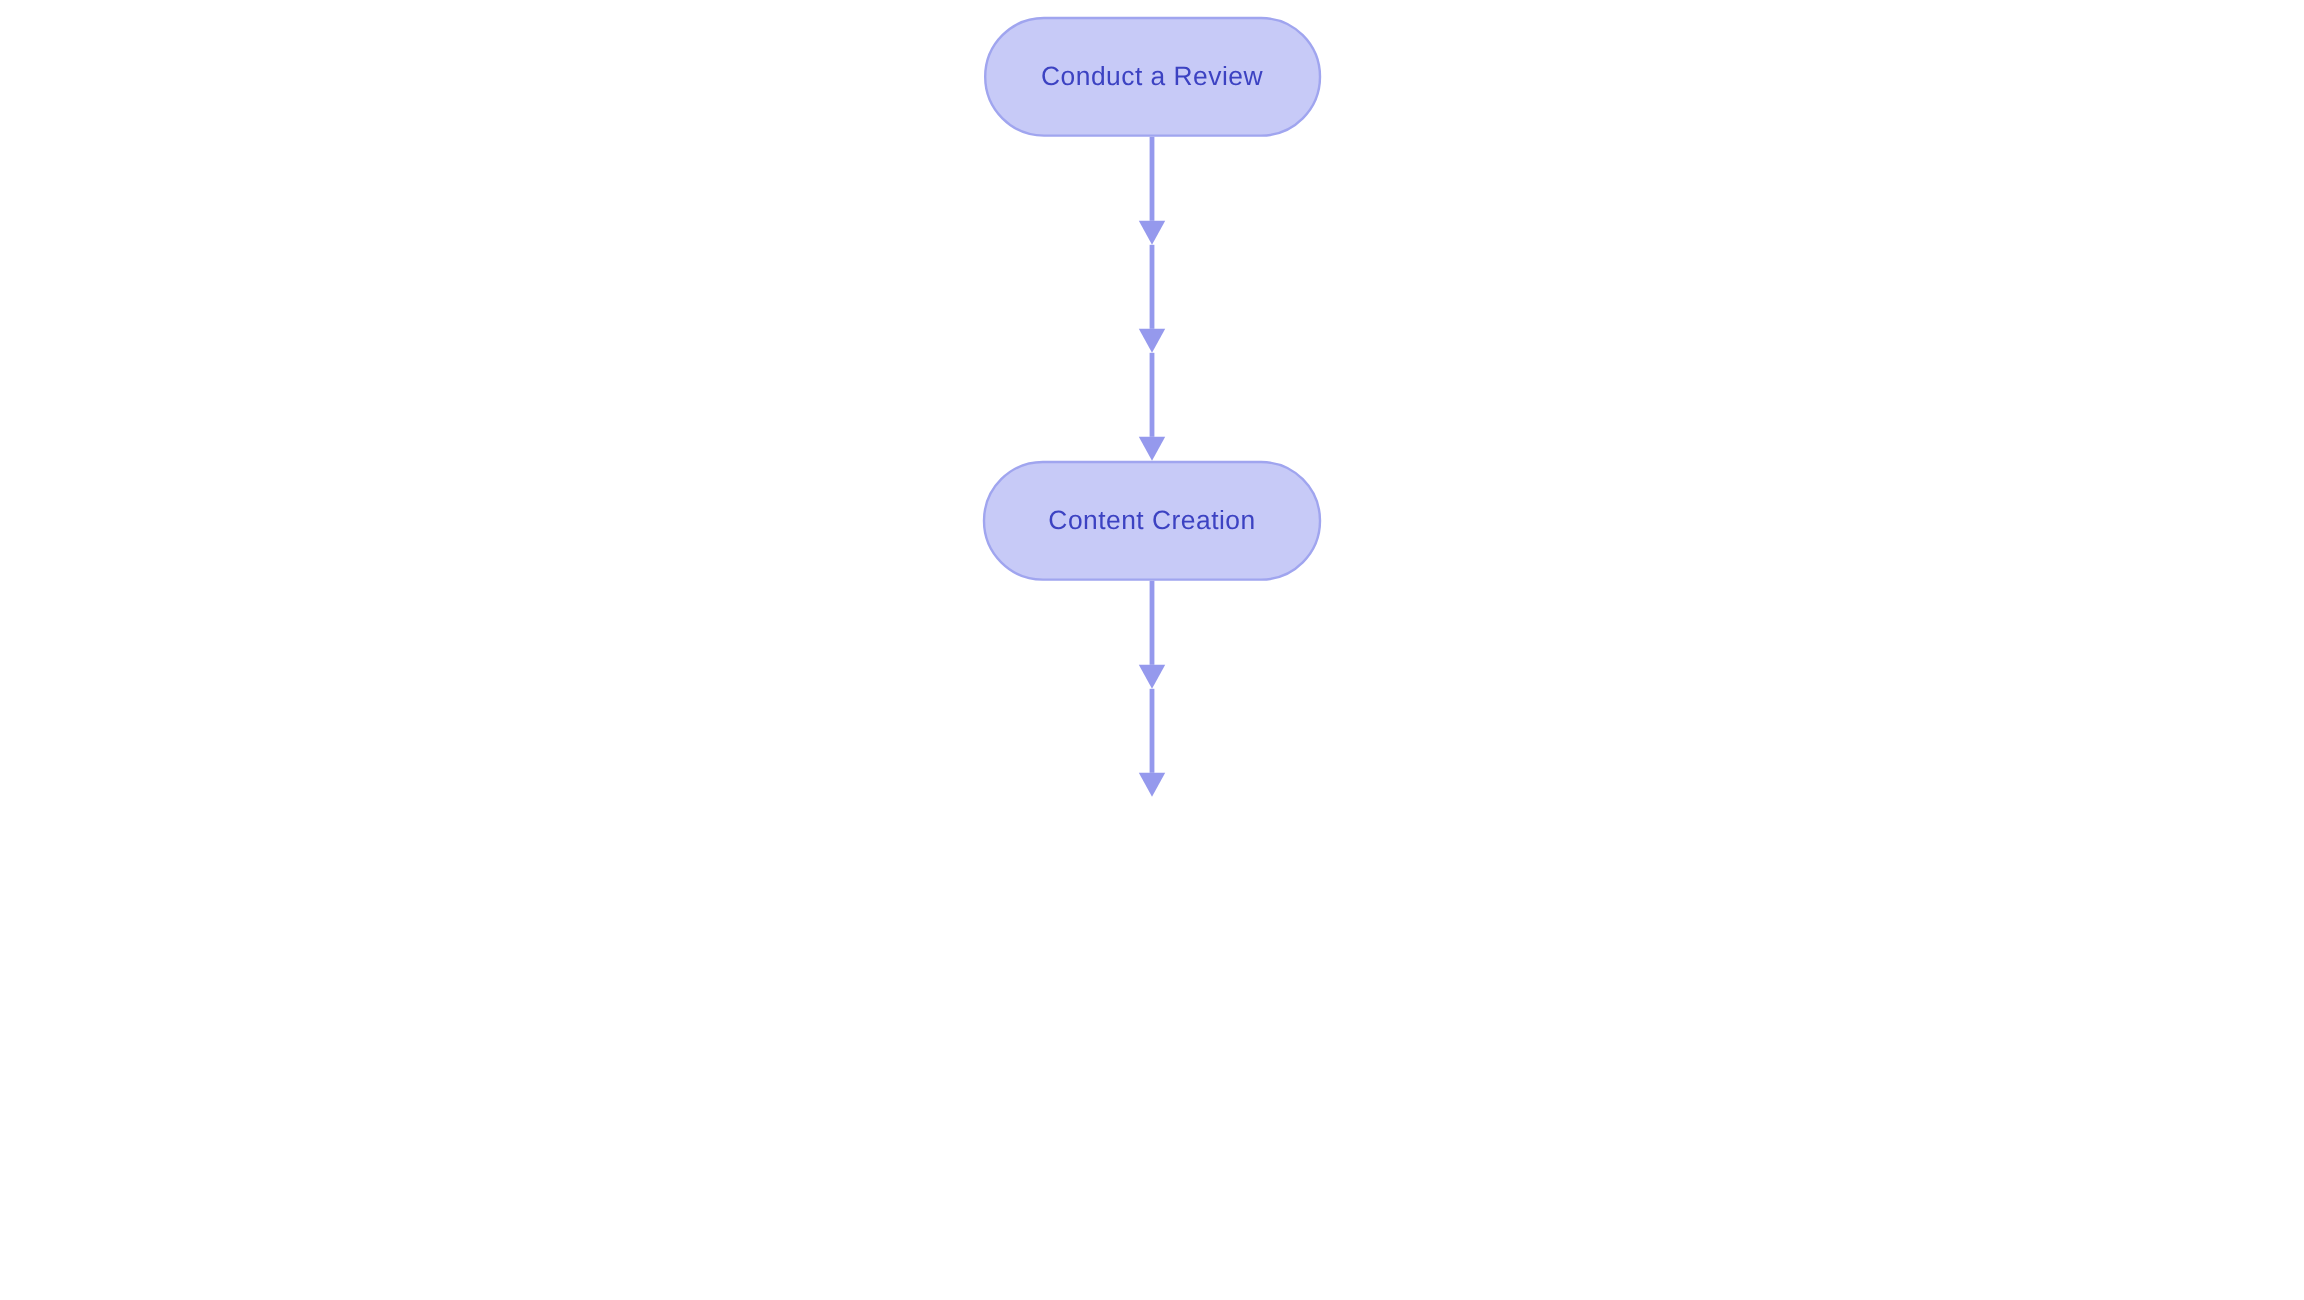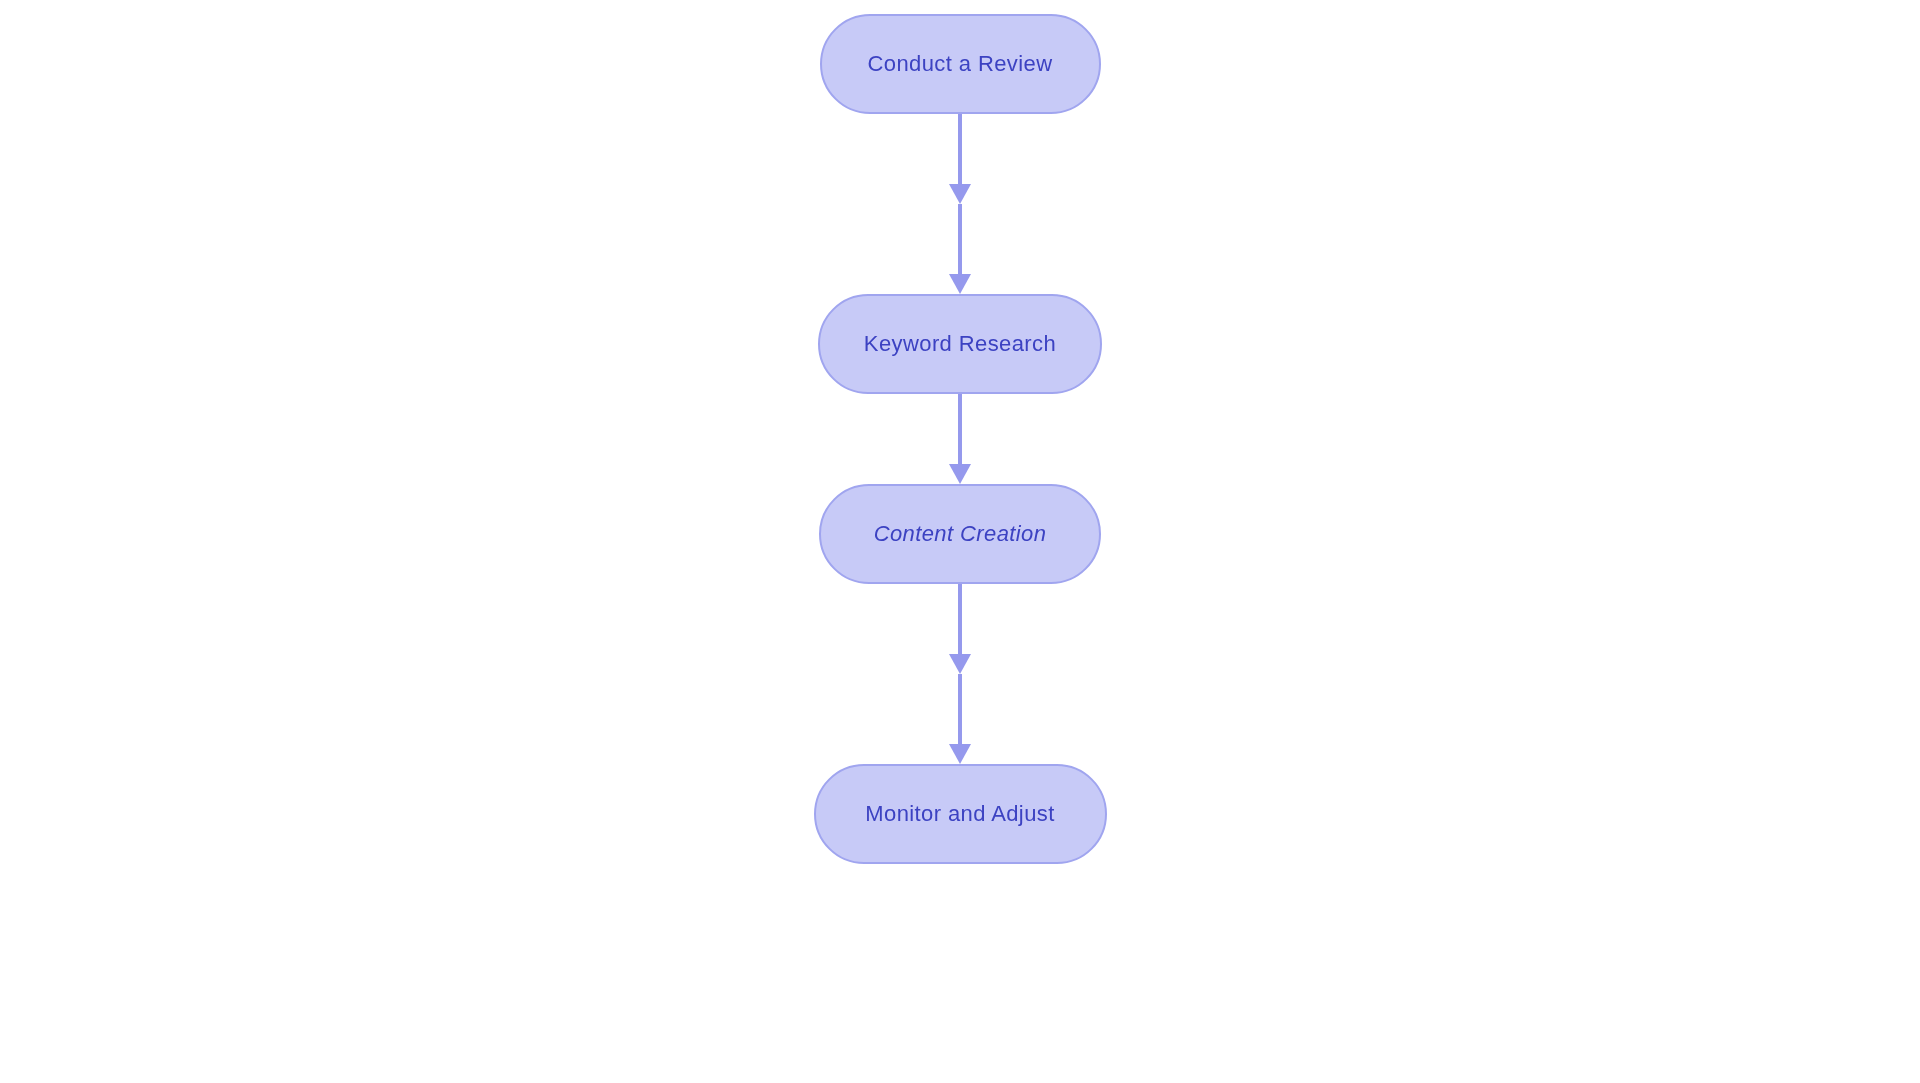--- a/index.html
+++ b/index.html
@@ -38,21 +38,21 @@
   .node-label {
     color: var(--node-text);
     font-size: 22px;
     letter-spacing: 0.4px;
     white-space: nowrap;
   }
   
   .w-0 { width: 281px; }
   .w-1 { width: 392px; }
   .w-2 { width: 284px; }
-  .w-3 { width: 282px; font-style: italic; }
+  .w-3 { width: 282px; }
   .w-4 { width: 238px; }
   .w-5 { width: 293px; }
   .arrow {
     height: 90px;
     flex: 0 0 auto;
     display: flex;
     flex-direction: column;
     align-items: center;
   }
   .arrow .stem {
@@ -81,23 +81,20 @@
     <div class="stem"></div>
     <div class="head"></div>
   </div>
 
 
   <div class="arrow">
     <div class="stem"></div>
     <div class="head"></div>
   </div>
 
-  <div class="node w-2">
-    <span class="node-label">Keyword Research</span>
-  </div>
 
   <div class="arrow">
     <div class="stem"></div>
     <div class="head"></div>
   </div>
 
   <div class="node w-3">
     <span class="node-label">Content Creation</span>
   </div>
 
@@ -105,17 +102,14 @@
     <div class="stem"></div>
     <div class="head"></div>
   </div>
 
 
   <div class="arrow">
     <div class="stem"></div>
     <div class="head"></div>
   </div>
 
-  <div class="node w-5">
-    <span class="node-label">Monitor and Adjust</span>
-  </div>
 
 </div>
 
 </body></html>

